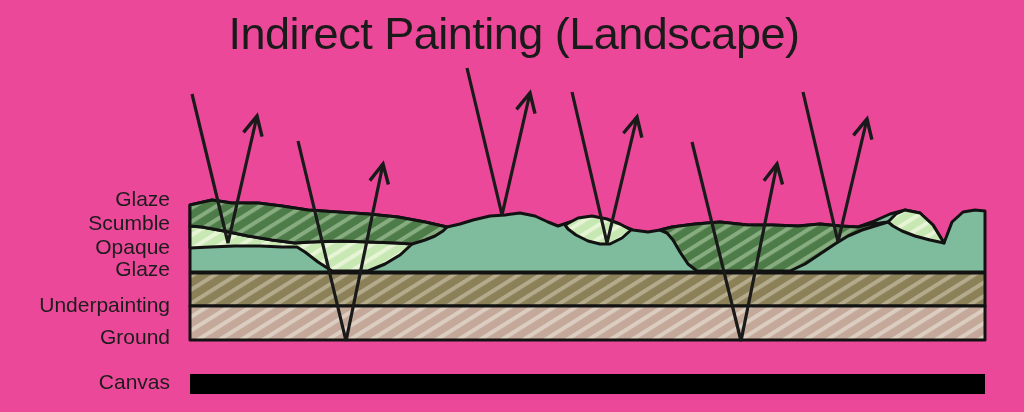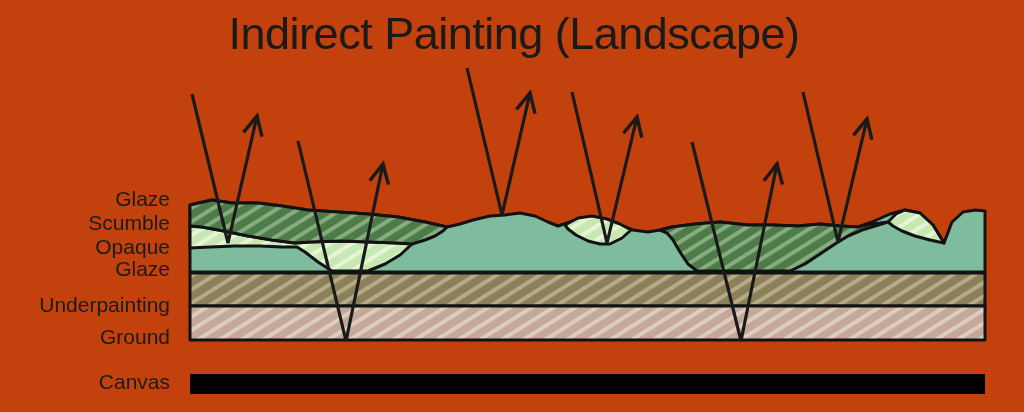--- a/index.html
+++ b/index.html
@@ -1,16 +1,16 @@
 <!DOCTYPE html>
 <html><head>
 <meta charset="utf-8">
 <style>
   html,body{margin:0;padding:0;background:#ffffff;}
-  .stage{position:relative;width:1024px;height:412px;background:#c2410c;overflow:hidden;
+  .stage{position:relative;width:1024px;height:412px;background:#ec4899;overflow:hidden;
          font-family:"Liberation Sans","DejaVu Sans",sans-serif;}
   svg{display:block;}
   .title-text{font-size:45px;fill:#1a1a1a;letter-spacing:-0.5px;}
   .layer-label{font-size:21px;fill:#1c1c1c;}
   .shape{stroke-linejoin:round;stroke-linecap:round;}
 </style>
 </head>
 <body>
 
 <div class="stage">

